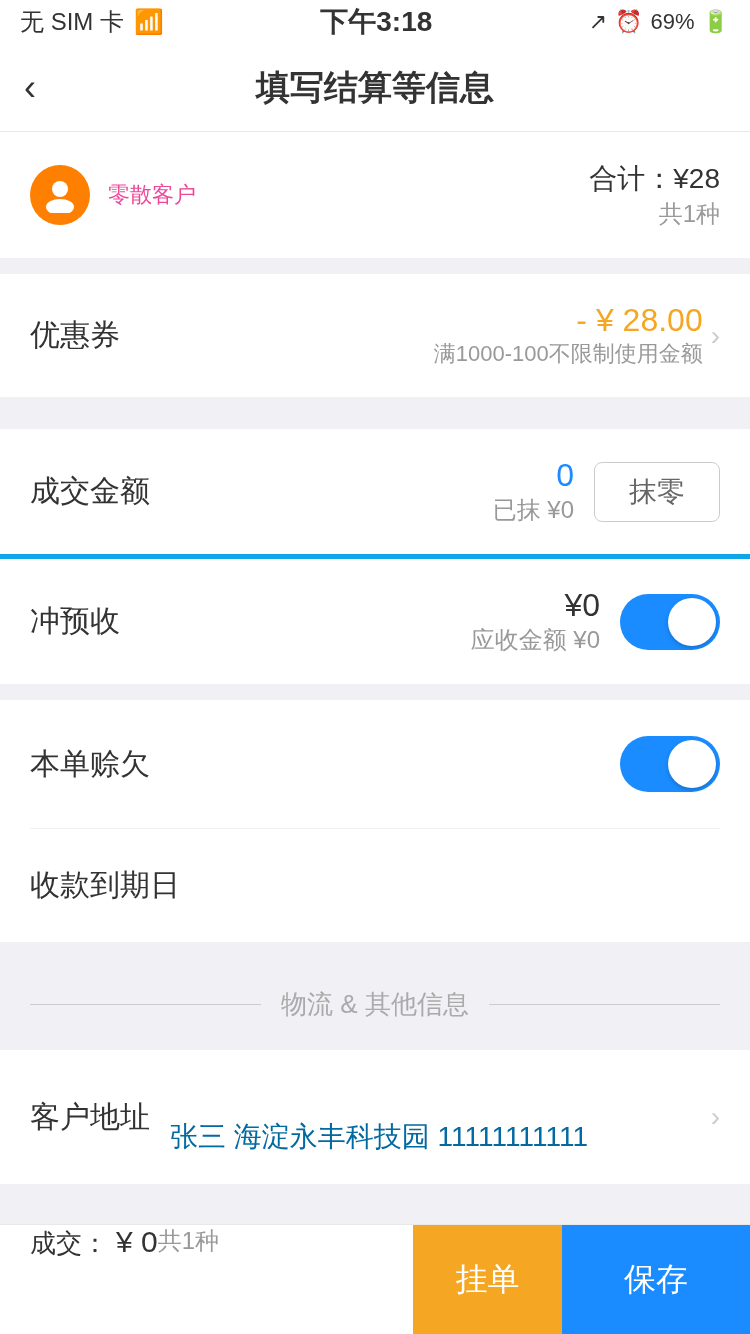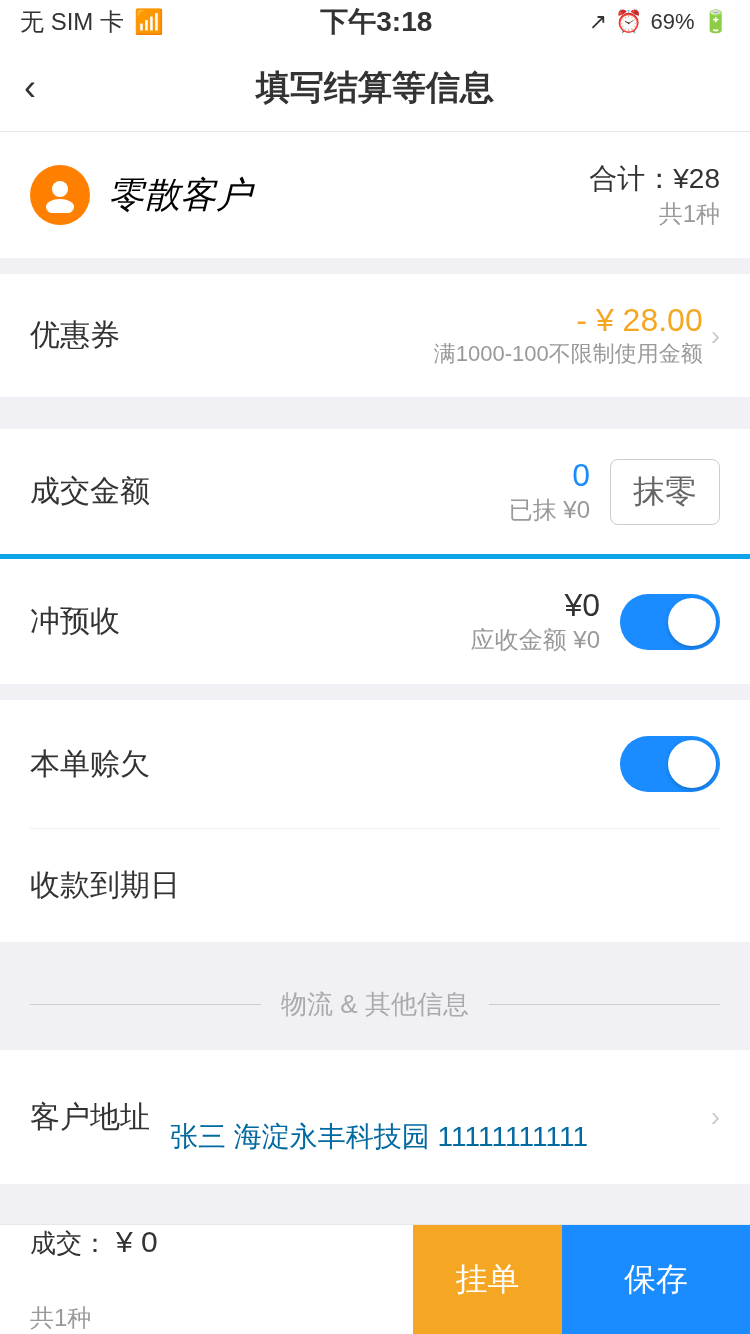--- a/index.html
+++ b/index.html
@@ -75,21 +75,21 @@
       width: 60px;
       height: 60px;
       border-radius: 50%;
       background: #ff7f00;
       display: flex;
       align-items: center;
       justify-content: center;
       color: white;
       font-size: 28px;
     }
-    .customer-name { font-size: 36px; color: #000000; font-style: italic; }
+    .customer-name { font-size: 22px; color: #ec4899; }
     .customer-right { text-align: right; }
     .customer-total { font-size: 28px; color: #333; }
     .customer-count { font-size: 24px; color: #999; }
 
     
     .coupon-row {
       display: flex;
       align-items: center;
       justify-content: space-between;
       padding: 28px 30px;
@@ -134,22 +134,22 @@
     }
     .form-value-black {
       font-size: 32px;
       color: #333;
     }
 
     
     .round-btn {
       border: 1px solid #ccc;
       border-radius: 8px;
-      padding: 10px 22px;
-      font-size: 32px;
+      padding: 10px 34px;
+      font-size: 28px;
       color: #666;
       background: #fff;
       cursor: pointer;
     }
     .sub-text { font-size: 24px; color: #999; }
 
     
     .toggle {
       width: 100px;
       height: 56px;
@@ -235,22 +235,21 @@
       left: 0;
       width: 750px;
       height: 110px;
       display: flex;
       background: #fff;
       border-top: 1px solid #e8e8e8;
     }
     .bottom-info {
       flex: 1;
       display: flex;
-      flex-direction: column;
-      justify-content: space-between;
+      justify-content: flex-start;
       padding-left: 30px;
     }
     .bottom-transaction {
       font-size: 26px;
       color: #333;
     }
     .bottom-amount {
       font-size: 30px;
       color: #333;
       font-weight: 500;

